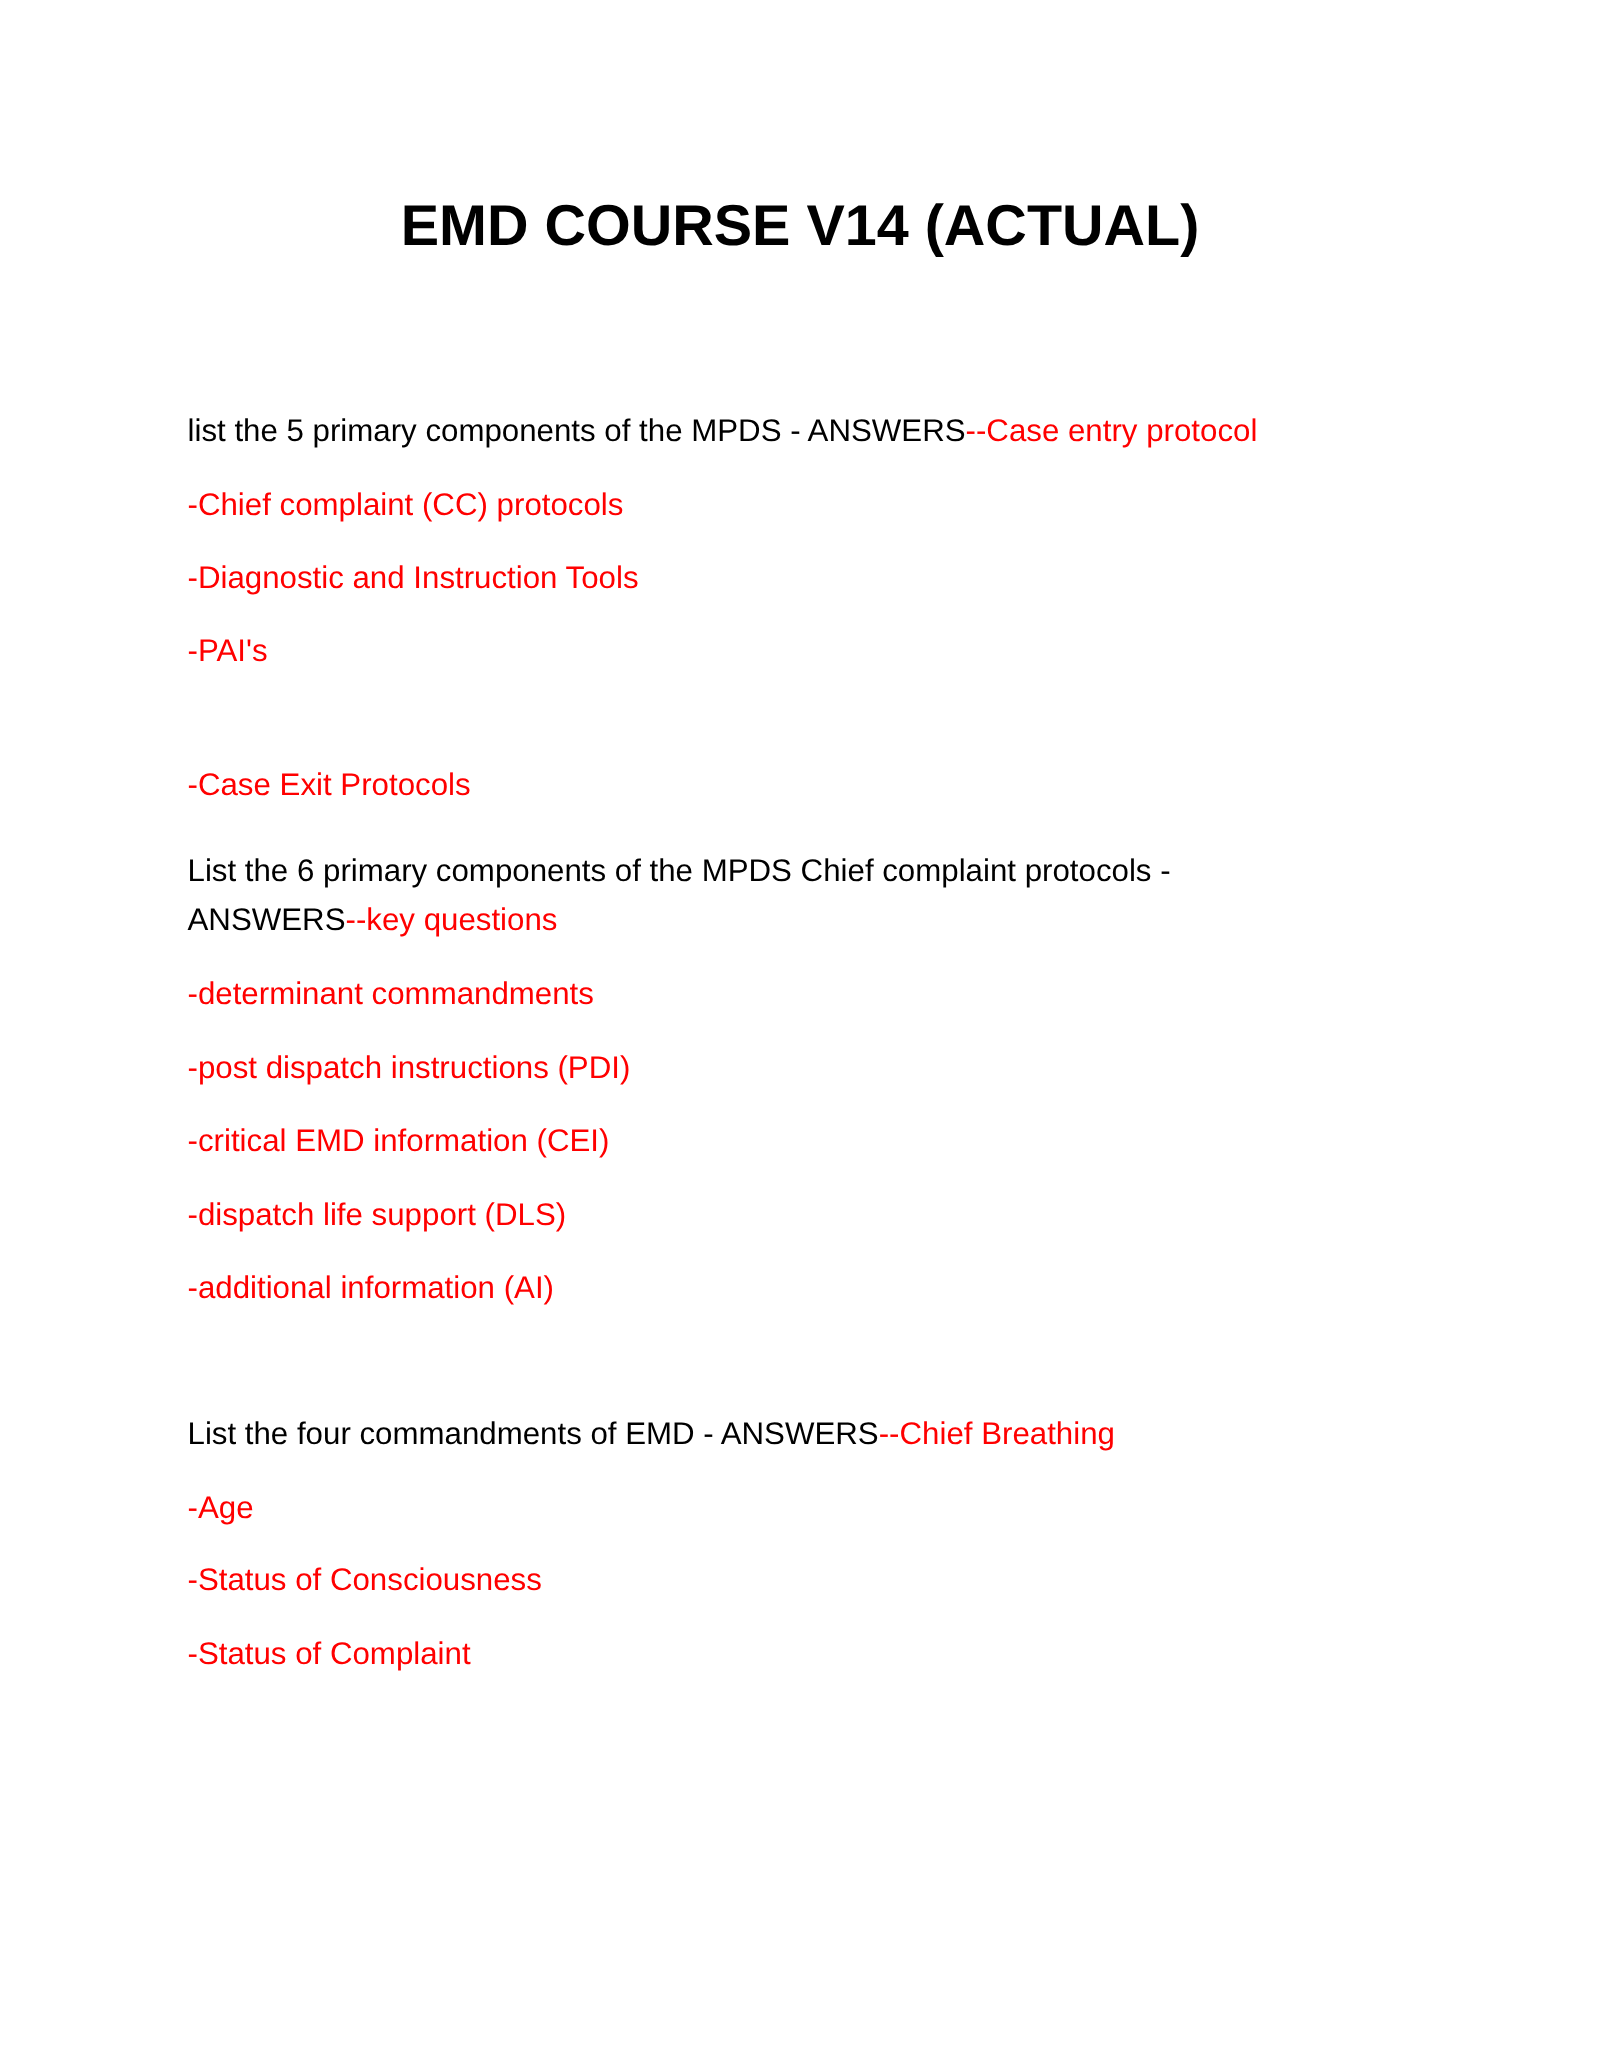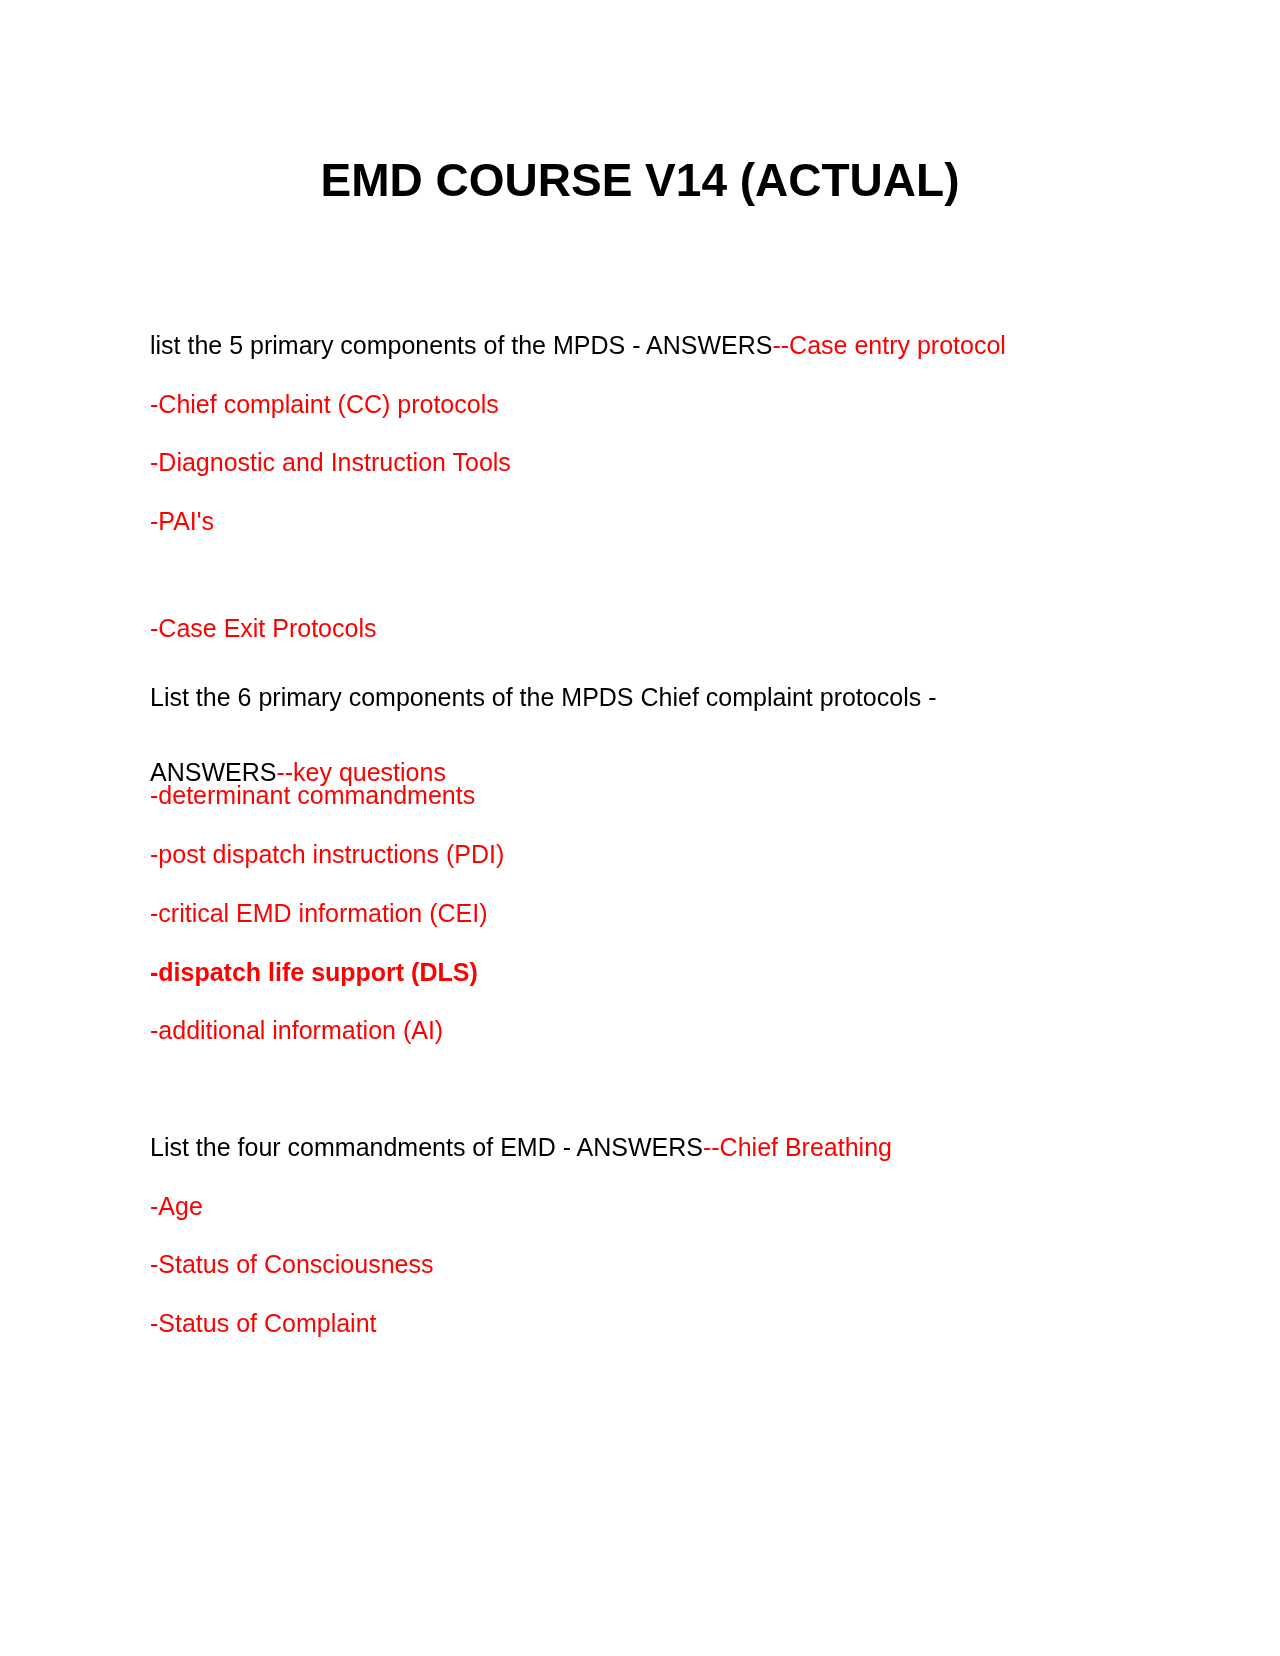--- a/index.html
+++ b/index.html
@@ -52,27 +52,27 @@
 
   <div class="line" style="top:329px;">
     <span class="q">list the 5 primary components of the MPDS - ANSWERS</span><span class="a">--Case entry protocol</span>
   </div>
   <div class="line a" style="top:388px;">-Chief complaint (CC) protocols</div>
   <div class="line a" style="top:446px;">-Diagnostic and Instruction Tools</div>
   <div class="line a" style="top:505px;">-PAI's</div>
   <div class="line a" style="top:564px;margin-top:48px;">-Case Exit Protocols</div>
 
   <div class="line q" style="top:681px;">List the 6 primary components of the MPDS Chief complaint protocols -</div>
-  <div class="line" style="top:720px;margin-top:36px;">
+  <div class="line" style="top:720px;">
     <span class="q">ANSWERS</span><span class="a">--key questions</span>
   </div>
   <div class="line a" style="top:779px;">-determinant commandments</div>
   <div class="line a" style="top:838px;">-post dispatch instructions (PDI)</div>
   <div class="line a" style="top:897px;">-critical EMD information (CEI)</div>
-  <div class="line a" style="top:956px;font-weight:bold;">-dispatch life support (DLS)</div>
+  <div class="line a" style="top:956px;">-dispatch life support (DLS)</div>
   <div class="line a" style="top:1014px;">-additional information (AI)</div>
 
   <div class="line" style="top:1131px;">
     <span class="q">List the four commandments of EMD - ANSWERS</span><span class="a">--Chief Breathing</span>
   </div>
   <div class="line a" style="top:1190px;">-Age</div>
   <div class="line a" style="top:1248px;">-Status of Consciousness</div>
   <div class="line a" style="top:1307px;">-Status of Complaint</div>
 
 </div>

